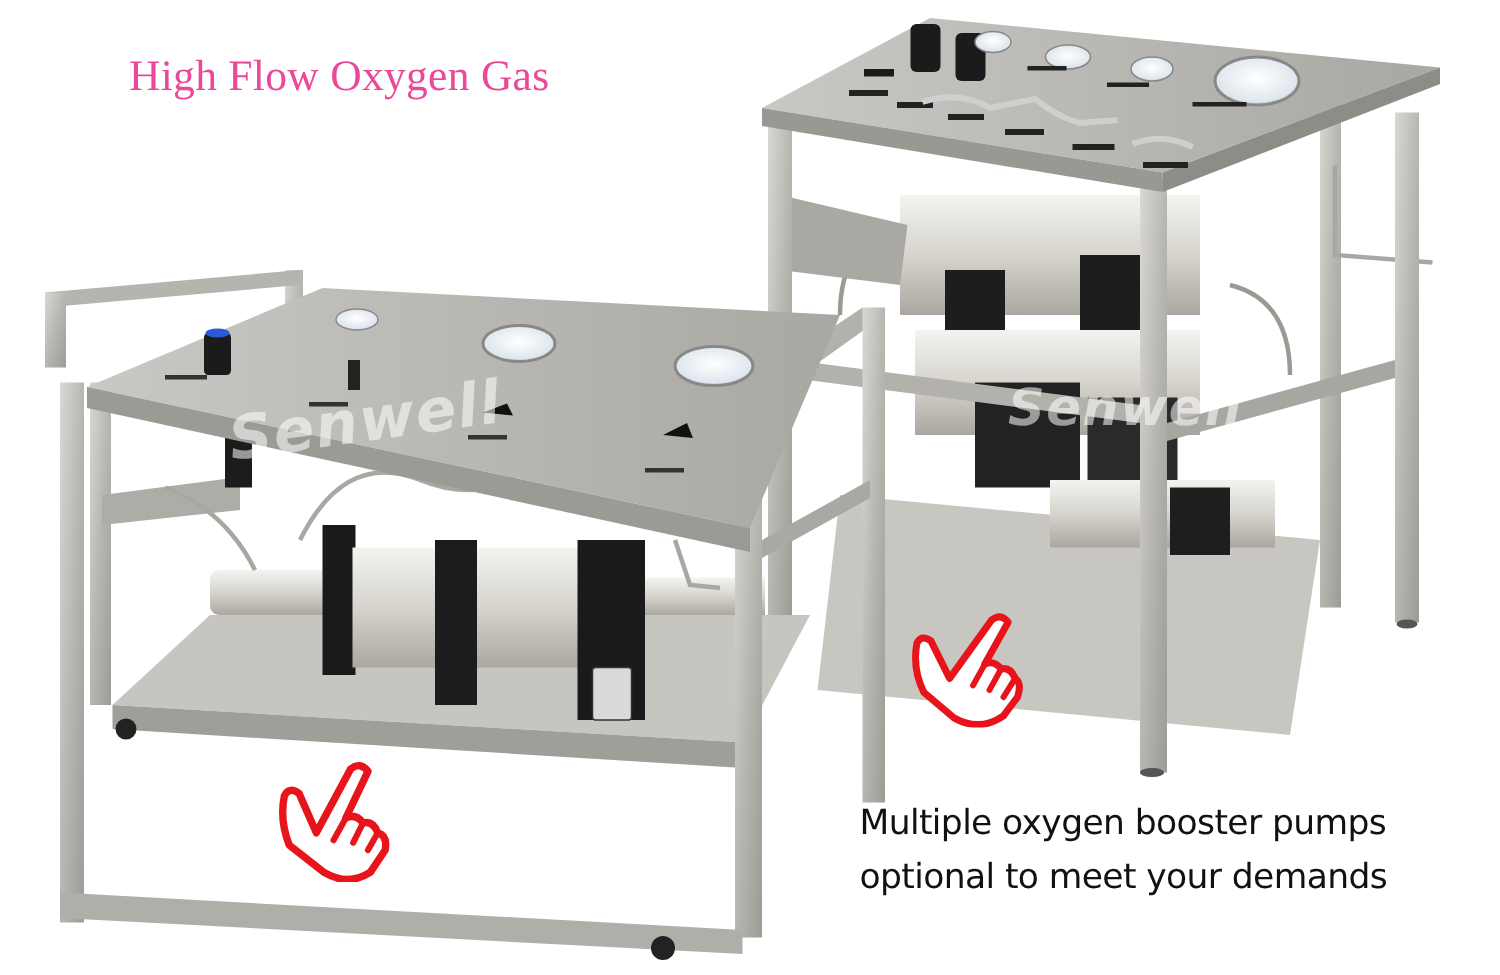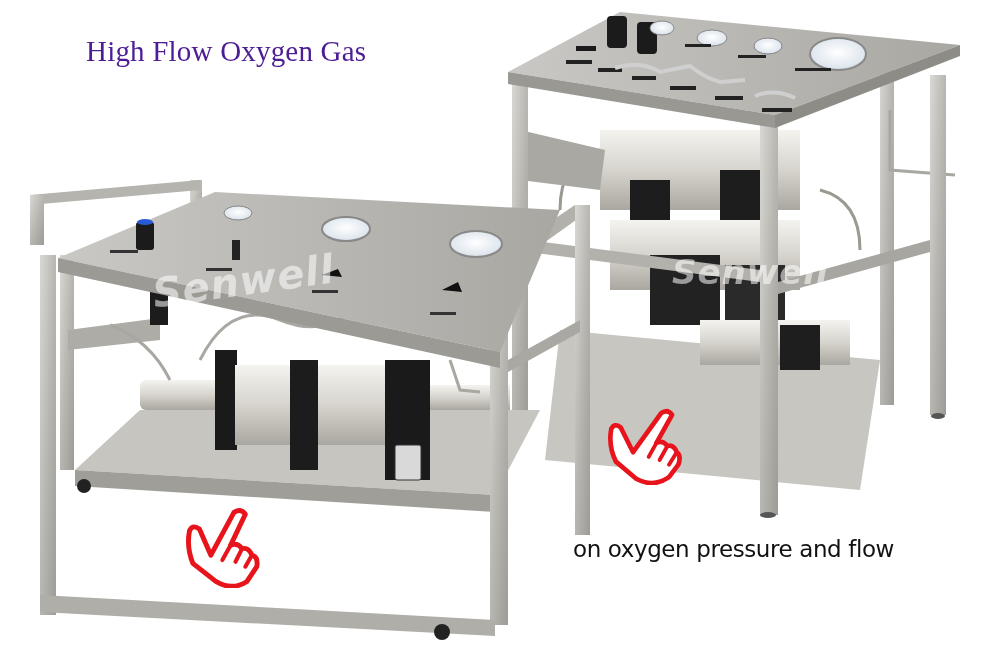--- a/index.html
+++ b/index.html
@@ -1,17 +1,17 @@
 <!DOCTYPE html>
 <html><head>
 <meta charset="utf-8">
 <style>
   html,body{margin:0;padding:0;background:#ffffff;}
   body{width:1000px;height:650px;position:relative;overflow:hidden;font-family:"Liberation Sans",sans-serif;}
-  .title{position:absolute;left:86px;top:30px;font-family:"Liberation Serif",serif;font-size:29px;line-height:42px;color:#4c1d95;letter-spacing:0.2px;}
+  .title{position:absolute;left:86px;top:30px;font-family:"Liberation Serif",serif;font-size:29px;line-height:42px;color:#ec4899;letter-spacing:0.2px;}
   .caption{position:absolute;left:573px;top:532px;font-family:"DejaVu Sans",sans-serif;font-size:23px;line-height:35.5px;color:#111;letter-spacing:-0.4px;}
   .scene{position:absolute;left:0;top:0;width:1000px;height:650px;}
   .watermark{position:absolute;font-family:"DejaVu Sans",sans-serif;font-weight:bold;font-style:italic;color:rgba(255,255,255,0.55);letter-spacing:1px;}
   .wm1{left:152px;top:258px;font-size:40px;transform:rotate(-8deg);}
   .wm2{left:672px;top:252px;font-size:34px;}
   .hand{position:absolute;}
 </style>
 </head>
 <body>
 
@@ -166,14 +166,15 @@
 <svg class="hand" style="left:605px;top:407px;" width="78" height="78" viewBox="0 0 100 100">
   <path d="M72 8 Q 80 2 86 10 L 66 46 Q 74 42 80 50 Q 88 48 92 58 Q 98 62 94 74 L 82 90 Q 62 104 40 92 L 14 70 Q 4 50 8 28 Q 12 20 20 26 L 36 58 Z" fill="#ffffff" stroke="#e8141c" stroke-width="6" stroke-linejoin="round"></path>
   <path d="M66 46 L 56 64 M80 50 L 70 68 M92 58 L 82 74" stroke="#e8141c" stroke-width="5" fill="none" stroke-linecap="round"></path>
 </svg>
 
 <div class="title">
   <div>High Flow Oxygen Gas</div>
 </div>
 
 <div class="caption">
-  <div>on oxygen pressure and flow</div>
+  <div>Multiple oxygen booster pumps</div>
+  <div>optional to meet your demands</div>
 </div>
 
 </body></html>

